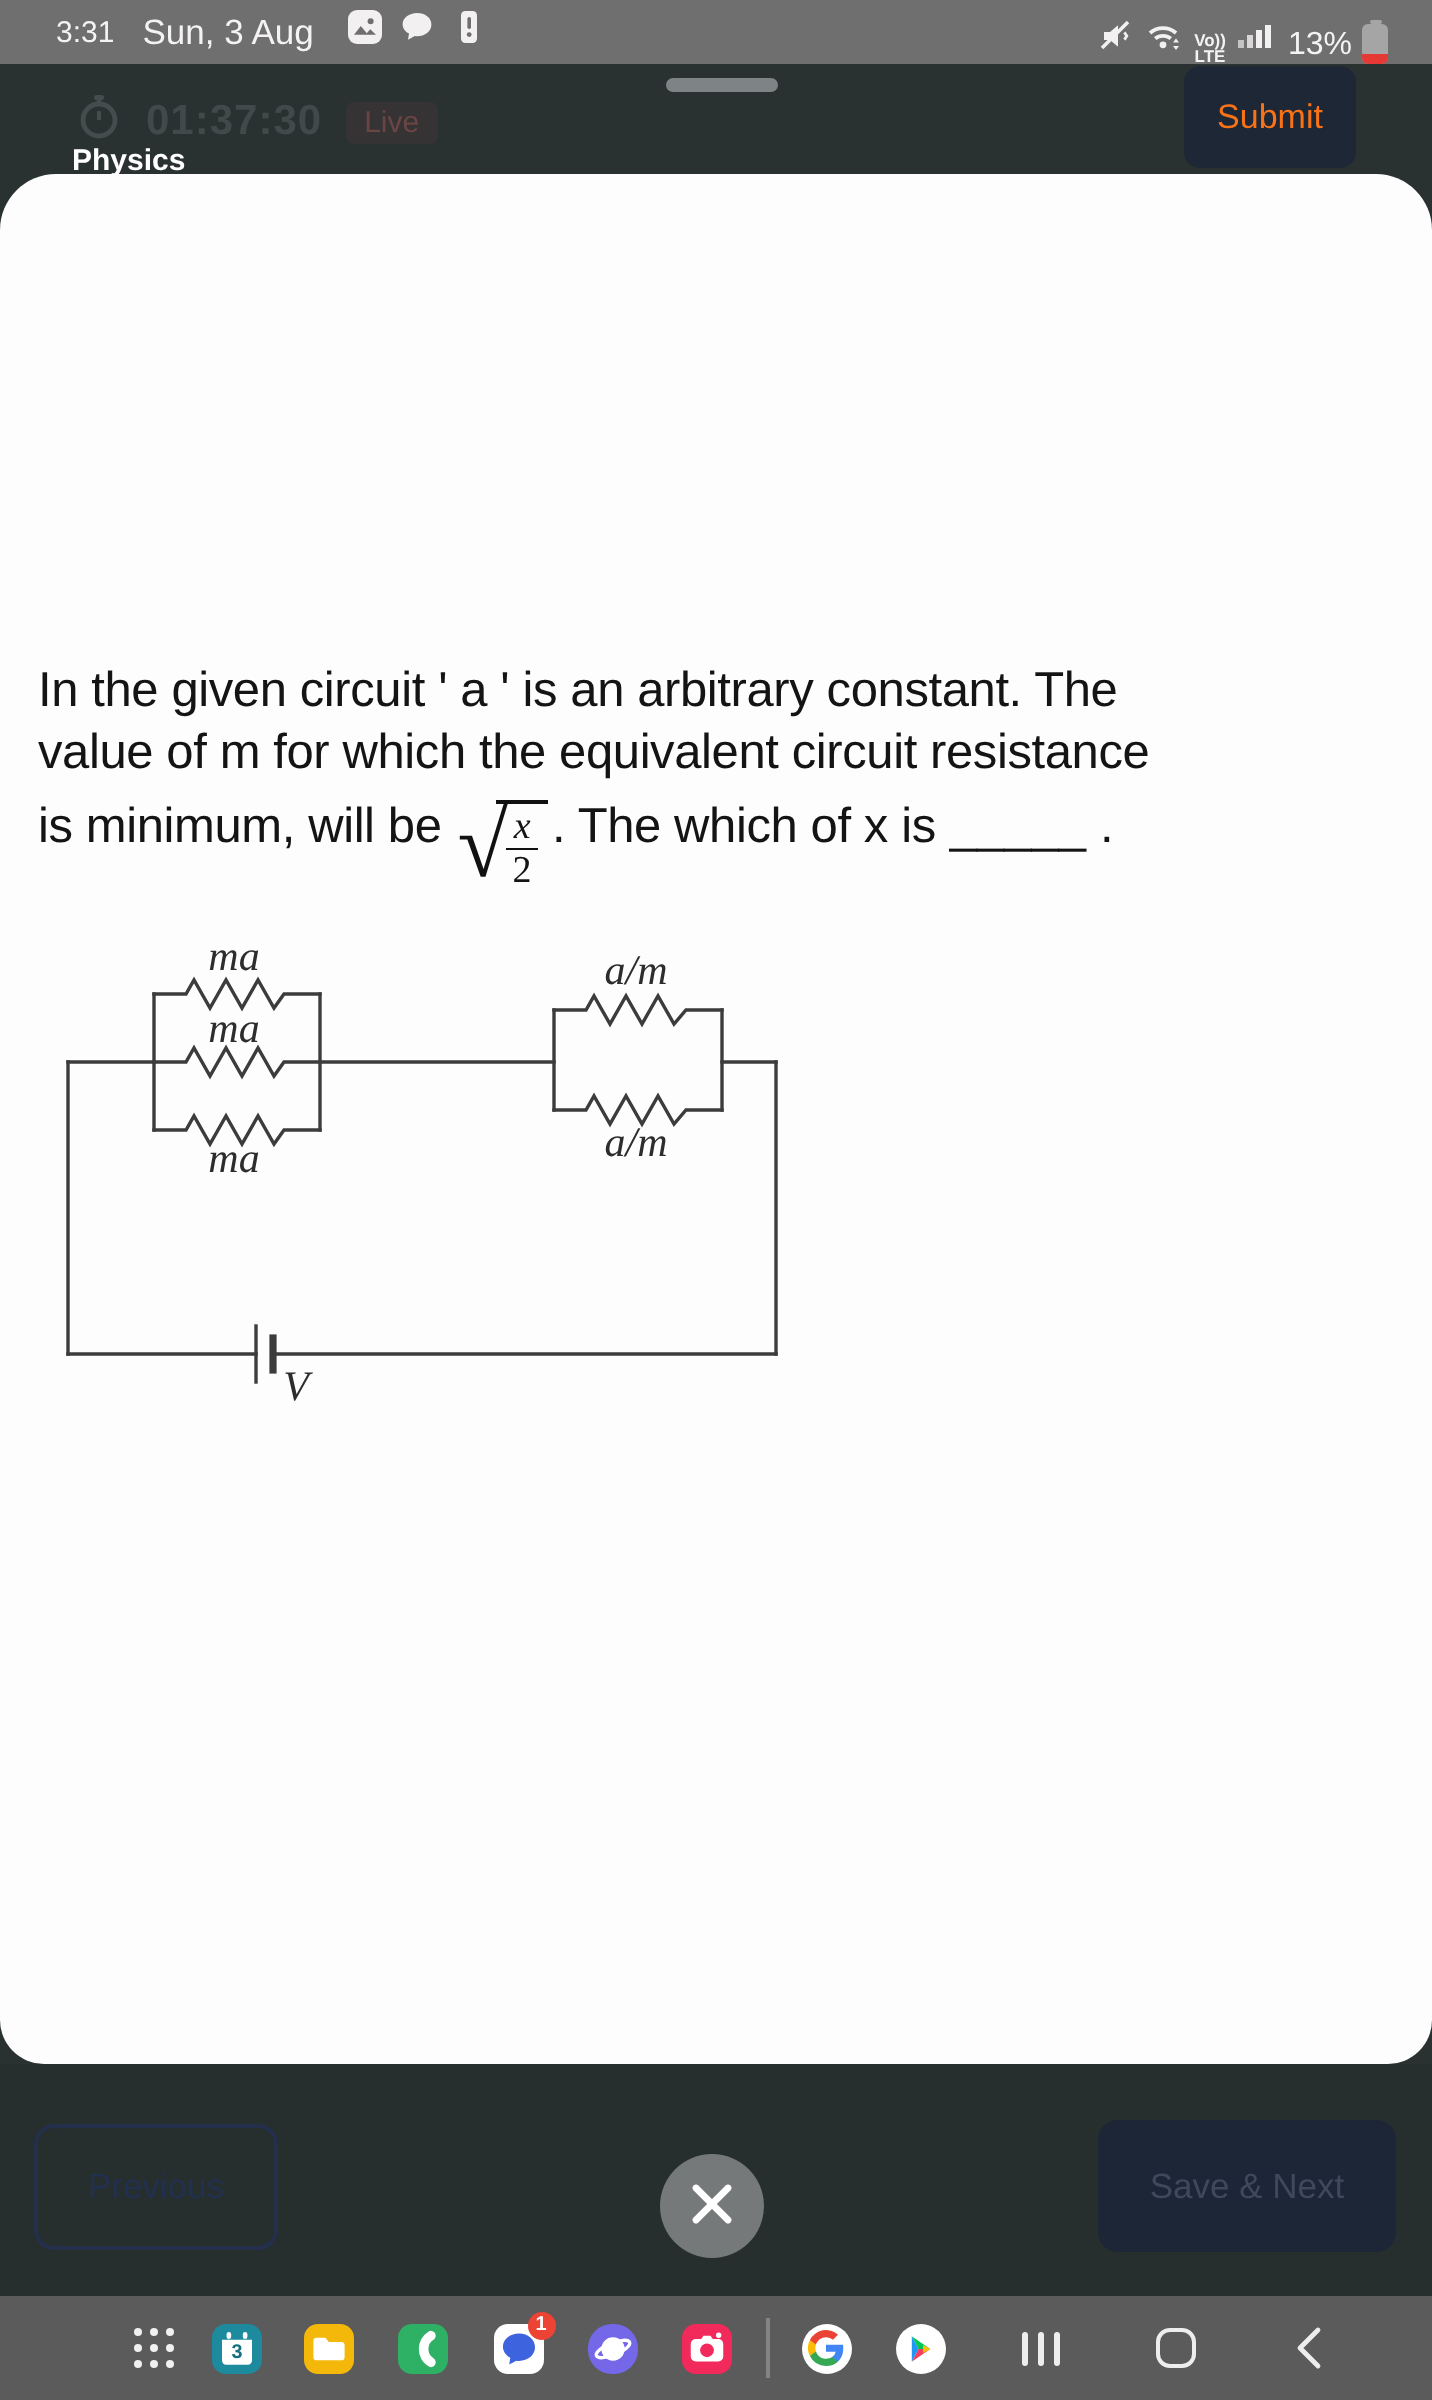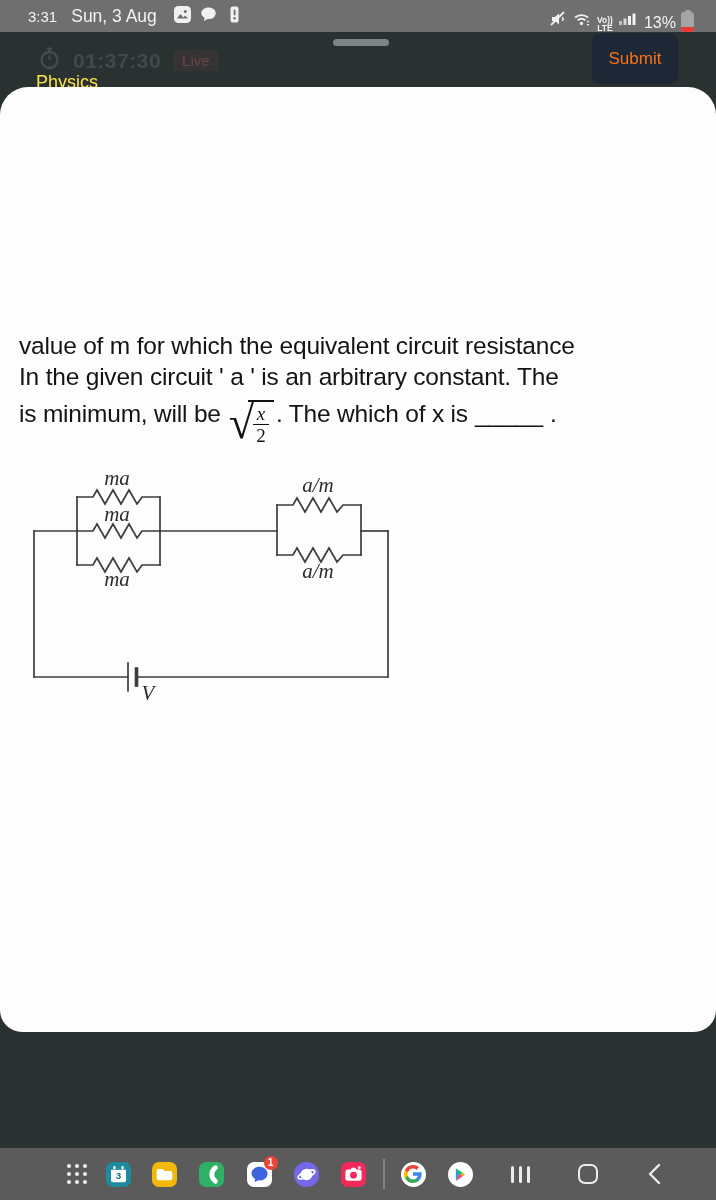--- a/index.html
+++ b/index.html
@@ -21,21 +21,21 @@
   .batt-shell { position:relative; width:13px; height:20px; border-radius:3px; background:rgba(255,255,255,.38); overflow:hidden; }
   .batt-fill { position:absolute; bottom:0; left:0; width:100%; height:5px; background:#e53935; }
   .batt-tip { width:6px; height:2px; background:rgba(255,255,255,.38); border-radius:1px; margin:0 auto; }
   .batt-wrap { display:flex; flex-direction:column; align-items:center; }
   
   .sheet-header { position:absolute; left:0; top:32px; width:716px; height:90px; background:#2a3131; z-index:1; }
   .drag-handle { position:absolute; left:333px; top:7px; width:56px; height:7px; border-radius:4px; background:#7e8486; }
   .timer-row { position:absolute; left:38px; top:14px; display:flex; align-items:center; gap:12px; }
   .timer-text { font-size:21px; font-weight:700; color:#404a4a; letter-spacing:.5px; }
   .live-badge { font-size:15px; color:#6b4444; background:rgba(160,70,70,.10); border-radius:4px; padding:2px 9px; }
-  .subject-tab { position:absolute; left:36px; top:40px; font-size:18px; font-weight:400; color:#fde047; }
+  .subject-tab { position:absolute; left:36px; top:40px; font-size:15px; font-weight:700; color:#ffffff; }
   .submit-btn { position:absolute; left:592px; top:1px; width:86px; height:51px; background:#1e2736;
     border:none; border-radius:8px; color:#f97316; font-size:17px; font-family:Liberation Sans, sans-serif; }
   
   .card { position:absolute; left:0; top:87px; width:716px; height:945px; background:#fdfdfd;
     border-radius:28px 28px 22px 22px; z-index:3; }
   .question { position:absolute; left:19px; top:243px; width:692px; color:#141414;
     font-size:24.5px; line-height:31px; letter-spacing:-0.2px; }
   .q-line3 { display:flex; align-items:flex-start; margin-top:6px; }
   .math { display:inline-flex; align-items:center; font-family:"Liberation Serif","DejaVu Serif",serif;
     margin-left:8px; position:relative; top:2px; }
@@ -152,22 +152,22 @@
       </span>
       <span class="timer-text">01:37:30</span>
       <span class="live-badge">Live</span>
     </div>
     <div class="subject-tab">Physics</div>
     <button class="submit-btn">Submit</button>
   </div>
 
   <div class="card">
     <div class="question">
+      <div>In the given circuit ' a ' is an arbitrary constant. The</div>
       <div>value of m for which the equivalent circuit resistance</div>
-      <div>In the given circuit ' a ' is an arbitrary constant. The</div>
       <div class="q-line3">
         <span>is minimum, will be</span>
         <span class="math">
           <span class="radical-glyph">√</span>
           <span class="radicand">
             <span class="frac-num">x</span>
             <span class="frac-den">2</span>
           </span>
         </span>
         <span class="q-after">. The which of x is</span>
@@ -208,20 +208,32 @@
         <text x="117" y="485">ma</text>
         <text x="117" y="521">ma</text>
         <text x="117" y="586">ma</text>
         <text x="318" y="492">a/m</text>
         <text x="318" y="578">a/m</text>
         <text x="148" y="700">V</text>
       </g>
     </svg>
   </div>
 
+  <div class="footer">
+    <button class="prev-btn">Previous</button>
+    <button class="close-btn">
+      <span>
+        <svg width="26" height="26" viewBox="0 0 26 26">
+            <line x1="5" y1="5" x2="21" y2="21" stroke="#fff" stroke-width="3.4" stroke-linecap="round"></line>
+            <line x1="21" y1="5" x2="5" y2="21" stroke="#fff" stroke-width="3.4" stroke-linecap="round"></line>
+          </svg>
+      </span>
+    </button>
+    <button class="save-btn">Save &amp; Next</button>
+  </div>
 
   <div class="navbar">
 
     <div class="nav-item" style="left:63px;">
       <span class="grid-dots">
           <i></i>
           <i></i>
           <i></i>
           <i></i>
           <i></i>

